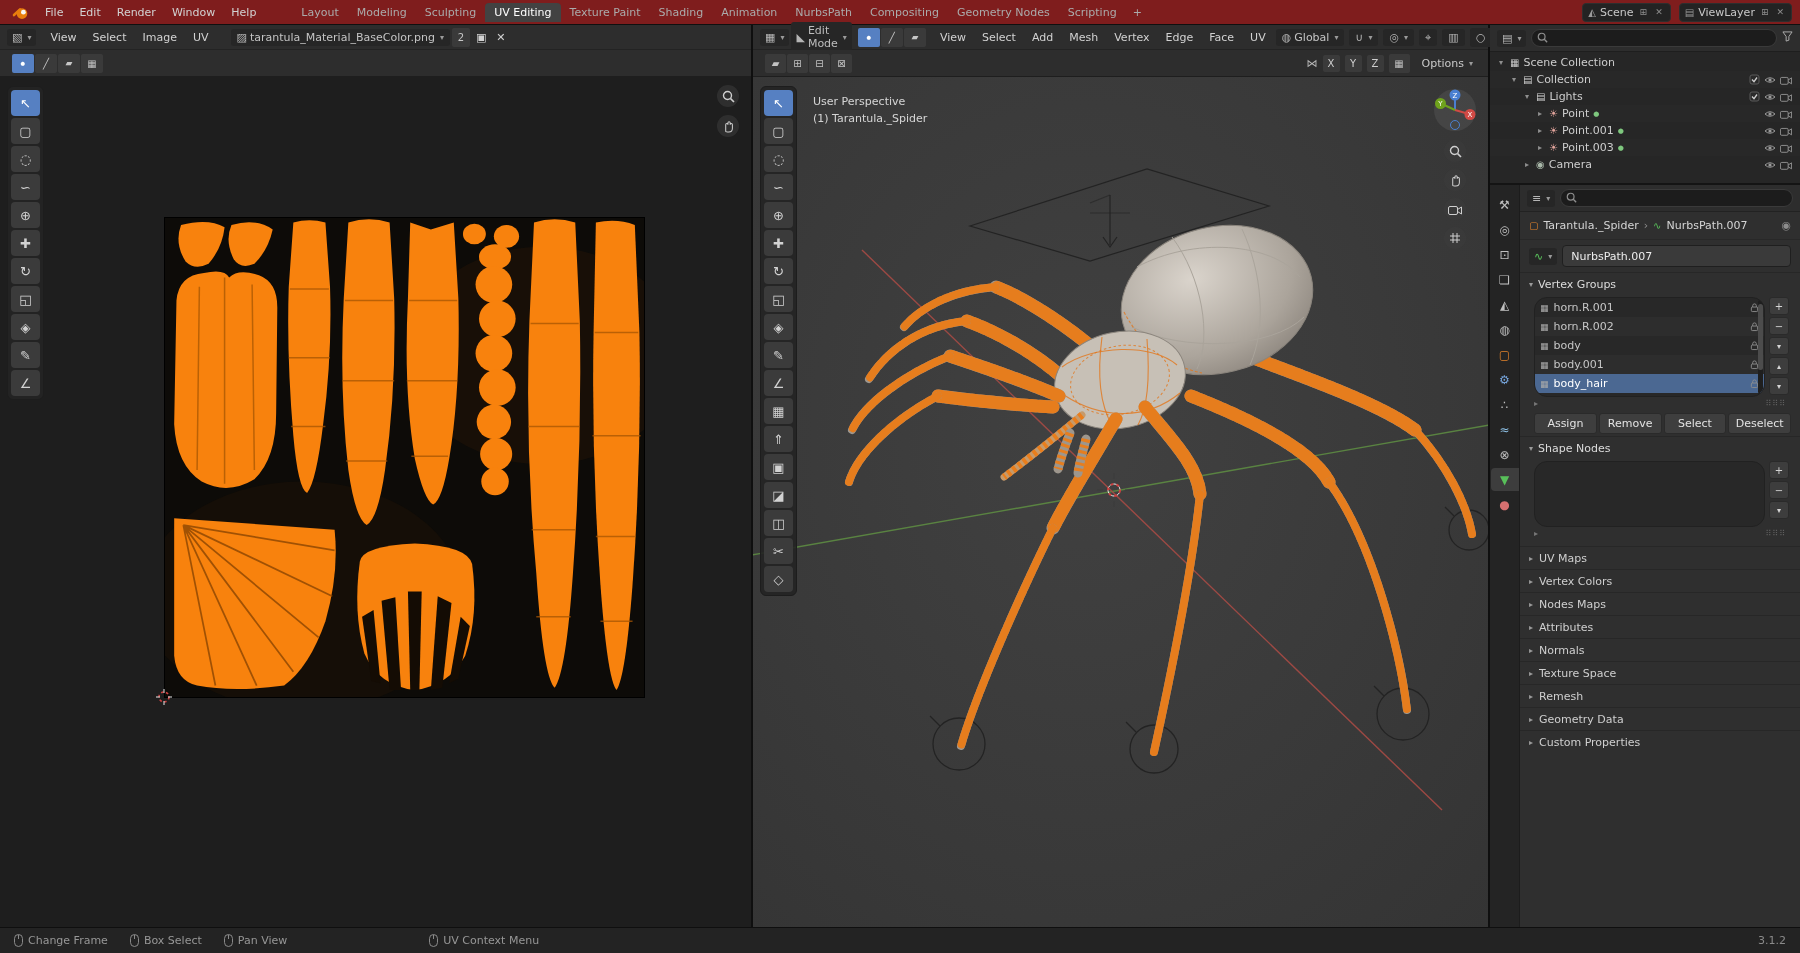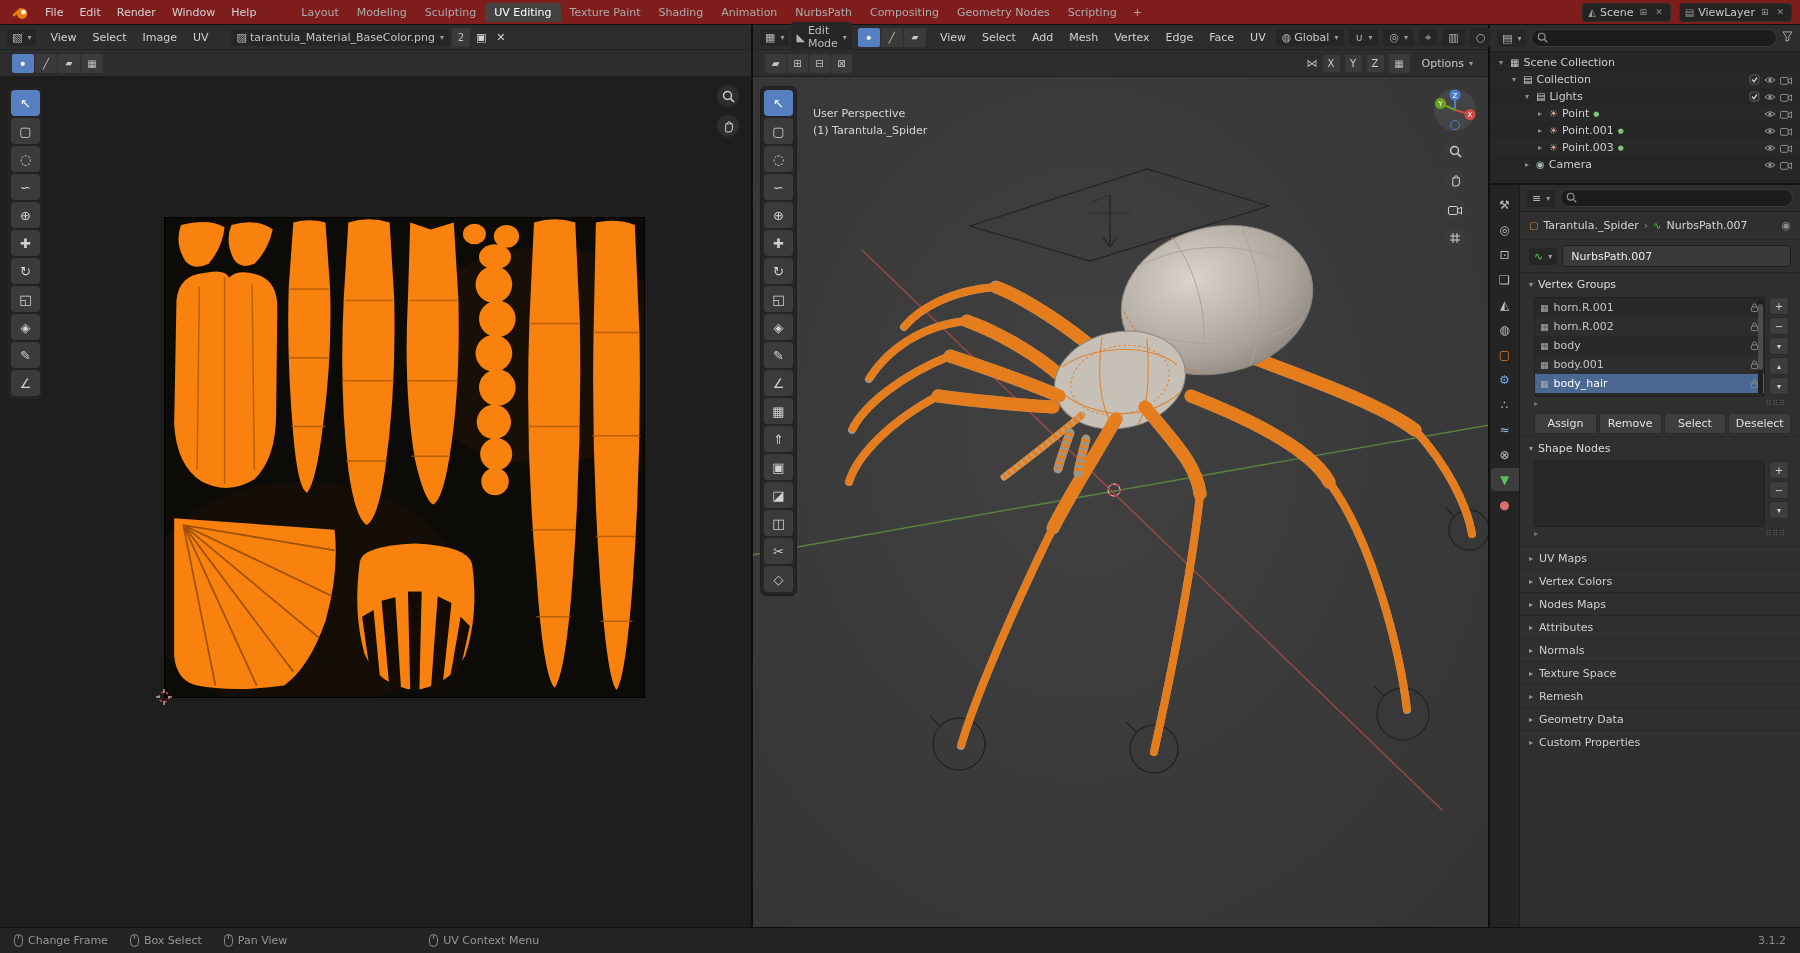--- a/index.html
+++ b/index.html
@@ -56,21 +56,21 @@
   .uv-image{position:absolute;left:164px;top:140px;width:481px;height:481px;background:#0d0b08;border:1px solid #000}
   .uv-image svg{width:100%;height:100%;display:block}
   .float-col{position:absolute;right:12px;top:8px;display:flex;flex-direction:column;gap:8px;align-items:center;z-index:5}
   .float-ic{width:22px;height:22px;border-radius:50%;background:rgba(60,60,60,.55);display:flex;align-items:center;justify-content:center;color:#cfcfcf}
   .uv-cursor{position:absolute;left:156px;top:612px;z-index:4}
 
   
   .viewport{flex:1;display:flex;flex-direction:column;border-right:2px solid #0f0f0f;min-width:0}
   .vp-canvas{flex:1;position:relative;overflow:hidden;background:radial-gradient(ellipse at 45% 42%,#414141 0%,#3a3a3a 55%,#343434 100%)}
   .vp-canvas>svg.scene{position:absolute;inset:0;width:100%;height:100%}
-  .overlay-text{position:absolute;left:60px;top:28px;color:rgba(255,255,255,.78);line-height:1.55;z-index:6;pointer-events:none}
+  .overlay-text{position:absolute;left:60px;top:16px;color:rgba(255,255,255,.78);line-height:1.55;z-index:6;pointer-events:none}
   .vp-nav{position:absolute;right:10px;top:10px;display:flex;flex-direction:column;align-items:center;gap:7px;z-index:6}
   .axis-btn{width:17px;height:17px;background:#3a3a3a;border-radius:2px;color:#cfcfcf;font-size:10px;display:flex;align-items:center;justify-content:center}
   .ts-btn{width:21px;height:19px;background:#3a3a3a;border-radius:2px;display:flex;align-items:center;justify-content:center;color:#c3c3c3;font-size:10px}
   .opt-widget{display:flex;align-items:center;gap:3px;padding:2px 7px;color:#c9c9c9}
   .leg-p{stroke:#9d968d;stroke-width:13;fill:none;stroke-linecap:round}
   .leg-p.or{stroke:#ed7b14;stroke-dasharray:5 3.5;opacity:.92}
   .leg-d{stroke:#9d968d;stroke-width:8;fill:none;stroke-linecap:round}
   .leg-d.or{stroke:#ed7b14;stroke-dasharray:4 3;opacity:.92}
   .wire{fill:none;stroke:#aaa49b;stroke-width:1}
   .wire-or{fill:none;stroke:#e2761a;stroke-width:1.1;opacity:.8}
@@ -103,21 +103,21 @@
   .bc-data-ic{color:#58c05a;font-size:10px}
   .pin{margin-left:auto;color:#8d8d8d}
   .name-row{height:32px;display:flex;align-items:center;gap:5px;padding:3px 9px}
   .name-ic{color:#58c05a}
   .name-input{flex:1;height:22px;background:#3a3a3a;border:1px solid #1f1f1f;border-radius:4px;color:#ececec;padding:0 8px}
   .section-head{height:23px;display:flex;align-items:center;gap:5px;padding:0 9px;color:#dcdcdc;border-top:1px solid #272727}
   .section-head::before{content:"▾";font-size:8px;color:#9a9a9a}
   .panel-row{height:23px;display:flex;align-items:center;gap:6px;padding:0 9px;color:#cfcfcf;border-top:1px solid #272727;background:#2f2f2f}
   .panel-row::before{content:"▸";font-size:8px;color:#9a9a9a}
   .vg-grid{display:grid;grid-template-columns:1fr 22px;gap:4px;padding:2px 9px 2px 14px}
-  .list-box{background:#282828;border:1px solid #212121;border-radius:3px;position:relative;overflow:hidden}
+  .list-box{background:#282828;border:1px solid #212121;border-radius:13px;position:relative;overflow:hidden}
   .vg-list{height:100px}
   .sk-list{height:66px}
   .vg-row{height:19px;display:flex;align-items:center;gap:5px;padding:0 5px;color:#c6c6c6}
   .vg-row:nth-child(even){background:#2d2d2d}
   .vg-row.selected{background:#4b6892;color:#fff}
   .vg-icon::before{content:"▦";color:#a9a9a9;font-size:9px}
   .vg-label{flex:1;overflow:hidden;white-space:nowrap}
   .vg-lock{color:#8f8f8f;display:flex}
   .scrollbar{position:absolute;right:1px;top:2px;bottom:2px;width:5px;background:#1f1f1f;border-radius:3px}
   .thumb{position:absolute;left:0;right:0;top:4%;height:70%;background:#4c4c4c;border-radius:3px}

